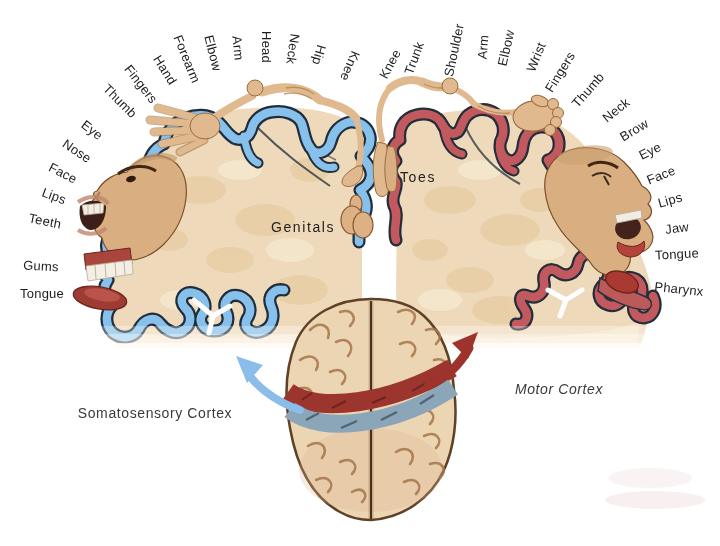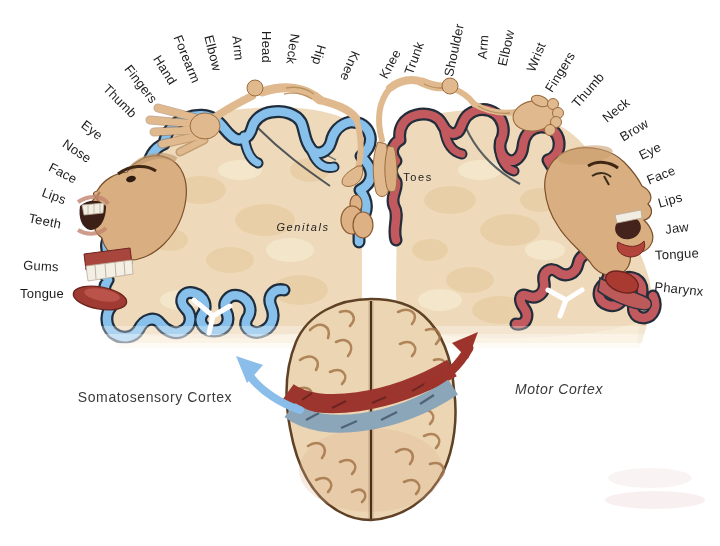--- a/index.html
+++ b/index.html
@@ -2,21 +2,21 @@
 <html><head>
 <meta charset="utf-8">
 <style>
   html,body{margin:0;padding:0;background:#fff;}
   #stage{position:relative;width:720px;height:546px;background:#ffffff;overflow:hidden;
          font-family:"Liberation Sans",sans-serif;}
   #art{position:absolute;left:0;top:0;}
   #label-layer{position:absolute;left:0;top:0;width:720px;height:546px;pointer-events:none;}
   .arc-label{position:absolute;font-size:13px;color:#1d1d1d;white-space:nowrap;
              letter-spacing:.2px;transform-origin:center center;}
-  .inner-label{position:absolute;font-size:11px;color:#222;white-space:nowrap;
+  .inner-label{position:absolute;font-size:14px;color:#222;white-space:nowrap;
                letter-spacing:1.6px;transform:translate(-50%,-50%);}
   .caption{position:absolute;font-size:14px;color:#3a3a3a;white-space:nowrap;
            letter-spacing:.6px;transform:translate(-50%,-50%);}
 </style>
 </head>
 <body>
 
 <div id="stage">
 
 <svg id="art" width="720" height="546" viewBox="0 0 720 546">
@@ -292,23 +292,23 @@
     <polygon points="478,332 452,343 468,359" fill="#9e332c"></polygon>
   </g>
 
   <g opacity="0.5">
     <ellipse cx="650" cy="478" rx="42" ry="10" fill="#f6e8e8"></ellipse>
     <ellipse cx="655" cy="500" rx="50" ry="9" fill="#f3e2e2"></ellipse>
   </g>
 </svg>
 
 <div id="label-layer">
-  <div class="inner-label" id="genitals-label" style="left: 303px; top: 227px; font-style: italic;">Genitals</div>
+  <div class="inner-label" id="genitals-label" style="left: 303px; top: 227px;">Genitals</div>
   <div class="inner-label" id="toes-label" style="left: 418px; top: 177px;">Toes</div>
-  <div class="caption" id="somatosensory-caption" style="left: 155px; top: 397px;">Somatosensory Cortex</div>
+  <div class="caption" id="somatosensory-caption" style="left: 155px; top: 413px;">Somatosensory Cortex</div>
   <div class="caption" id="motor-caption" style="left: 559px; top: 389px; font-style: italic;">Motor Cortex</div>
 <div class="arc-label" style="left: 42px; top: 293px; transform: translate(-50%, -50%) rotate(0deg);">Tongue</div>
       <div class="arc-label" style="left: 41px; top: 266px; transform: translate(-50%, -50%) rotate(3deg);">Gums</div>
       <div class="arc-label" style="left: 45px; top: 221px; transform: translate(-50%, -50%) rotate(11deg);">Teeth</div>
       <div class="arc-label" style="left: 54px; top: 196px; transform: translate(-50%, -50%) rotate(20deg);">Lips</div>
       <div class="arc-label" style="left: 63px; top: 173px; transform: translate(-50%, -50%) rotate(27deg);">Face</div>
       <div class="arc-label" style="left: 77px; top: 151px; transform: translate(-50%, -50%) rotate(34deg);">Nose</div>
       <div class="arc-label" style="left: 92px; top: 130px; transform: translate(-50%, -50%) rotate(38deg);">Eye</div>
       <div class="arc-label" style="left: 120px; top: 101px; transform: translate(-50%, -50%) rotate(45deg);">Thumb</div>
       <div class="arc-label" style="left: 141px; top: 84px; transform: translate(-50%, -50%) rotate(52deg);">Fingers</div>

